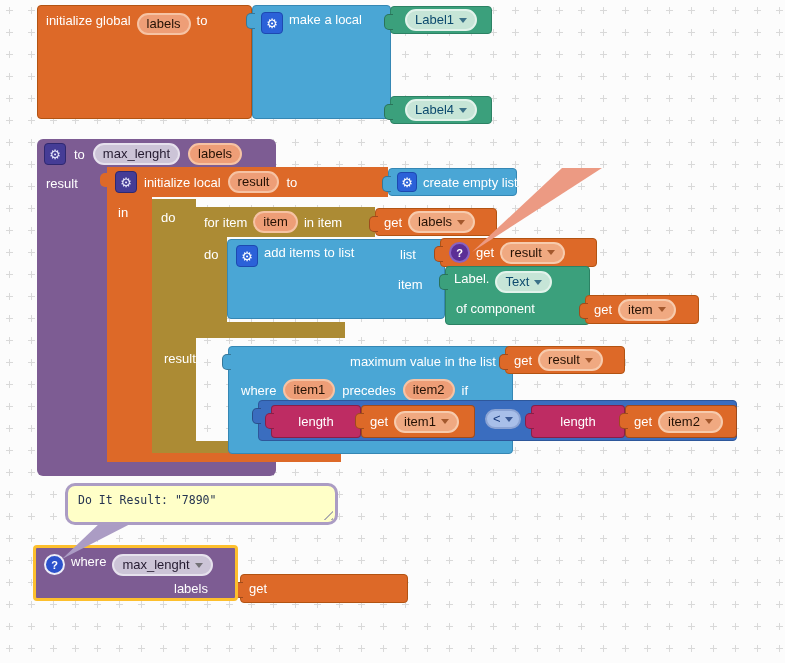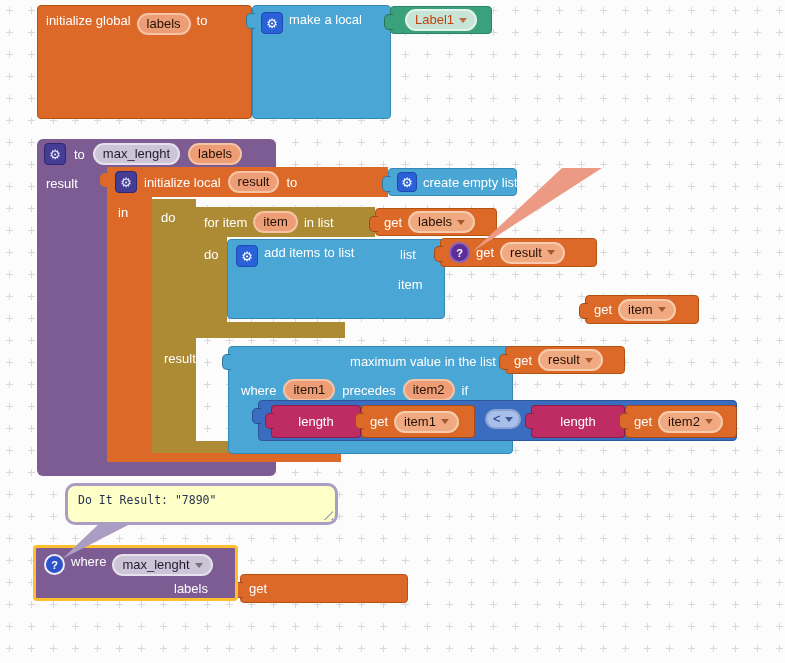--- a/index.html
+++ b/index.html
@@ -19,21 +19,21 @@
   .c-magenta{background:#BE2C63;border-color:#9B2250;}
   .c-green{background:#3BA07C;border-color:#2C8264;}
   .tab::before{content:"";position:absolute;left:-7px;top:7px;width:8px;height:14px;
        background:inherit;border:1px solid rgba(0,0,0,.28);border-right:none;
        border-radius:5px 0 0 5px;}
   .lbl{white-space:nowrap;}
   .pill{display:inline-flex;align-items:center;gap:5px;border-radius:12px;
         padding:1px 8px;line-height:16px;white-space:nowrap;border:2px solid;}
   .p-salmon{background:#EE9E77;border-color:#F6C3A4;color:#241104;}
   .p-dd{background:#F0A981;border-color:#F7CBAD;color:#241104;}
-  .p-mint{background:#C6E5D7;border-color:#E2F3EB;color:#c2410c;}
+  .p-mint{background:#C6E5D7;border-color:#E2F3EB;color:#0c4a6e;}
   .p-lav{background:#CCC4D7;border-color:#E6E1ED;color:#241A30;}
   .p-ltblue{background:#A8BFE9;border-color:#8CA4D4;color:#17387A;padding:0 6px;}
   .tri{width:0;height:0;border-left:4px solid transparent;border-right:4px solid transparent;
        border-top:5px solid currentColor;opacity:.75;}
   .badge{display:inline-flex;align-items:center;justify-content:center;flex:none;}
   .b-gearblue{width:20px;height:20px;border-radius:4px;background:#2B61D8;
        border:1px solid #1D49B0;color:#fff;font-size:13px;}
   .b-gearindigo{width:20px;height:20px;border-radius:4px;background:#453C96;
        border:1px solid #2F2870;color:#E6E6FB;font-size:13px;}
   .b-qpurple{width:17px;height:17px;border-radius:50%;background:#5B2F96;
@@ -1153,20 +1153,26 @@
     <span class="badge b-gearblue">⚙</span>
     <span class="lbl">make a local</span>
   </div>
 
   <div class="blk c-green tab" style="left:390px;top:6px;width:102px;height:28px;justify-content:center;">
     <span class="pill p-mint">
       <span>Label1</span>
       <span class="tri"></span>
       </span>
   </div>
+  <div class="blk c-green tab" style="left:390px;top:96px;width:102px;height:28px;justify-content:center;">
+    <span class="pill p-mint">
+      <span>Label4</span>
+      <span class="tri"></span>
+      </span>
+  </div>
 
   <div class="shape c-purple" style="left:37px;top:139px;width:239px;height:337px;border-radius:6px;
        clip-path:polygon(0 0,239px 0,239px 31px,70px 31px,70px 322px,239px 322px,239px 337px,0 337px);">
     <div style="position:absolute;left:7px;top:4px;display:flex;align-items:center;gap:8px;">
       <span class="badge b-gearindigo">⚙</span>
       <span class="lbl">to</span>
       <span class="pill p-lav">max_lenght</span>
       <span class="pill p-salmon">labels</span>
     </div>
     <span class="abslbl" style="left:9px;top:37px;">result</span>
@@ -1193,21 +1199,21 @@
        clip-path:polygon(0 0,44px 0,44px 242px,76px 242px,76px 254px,0 254px);">
     <span class="abslbl" style="left:9px;top:11px;">do</span>
     <span class="abslbl" style="left:12px;top:152px;">result</span>
   </div>
 
   <div class="shape c-gold" style="left:196px;top:207px;width:179px;height:131px;
        clip-path:polygon(0 0,179px 0,179px 30px,31px 30px,31px 115px,149px 115px,149px 131px,0 131px);">
     <div style="position:absolute;left:8px;top:4px;display:flex;align-items:center;gap:6px;">
       <span class="lbl">for item</span>
       <span class="pill p-salmon">item</span>
-      <span class="lbl">in list</span>
+      <span class="lbl">in item</span>
     </div>
     <span class="abslbl" style="left:8px;top:40px;">do</span>
   </div>
 
   <div class="blk c-orange tab" style="left:375px;top:208px;width:122px;height:28px;">
     <span class="lbl">get</span>
     <span class="pill p-dd">
       <span>labels</span>
       <span class="tri" style="color:#8A3E12;"></span>
       </span>
@@ -1222,20 +1228,28 @@
 
   <div class="blk c-orange tab" style="left:440px;top:238px;width:157px;height:29px;">
     <span class="badge b-qpurple">?</span>
     <span class="lbl">get</span>
     <span class="pill p-dd">
       <span>result</span>
       <span class="tri" style="color:#8A3E12;"></span>
       </span>
   </div>
 
+  <div class="blk c-green tab" style="left:445px;top:266px;width:145px;height:59px;align-items:flex-start;padding-top:4px;">
+    <span class="lbl">Label.</span>
+    <span class="pill p-mint">
+      <span>Text</span>
+      <span class="tri"></span>
+      </span>
+    <span class="abslbl" style="left:10px;top:34px;">of component</span>
+  </div>
 
   <div class="blk c-orange tab" style="left:585px;top:295px;width:114px;height:29px;">
     <span class="lbl">get</span>
     <span class="pill p-dd">
       <span>item</span>
       <span class="tri" style="color:#8A3E12;"></span>
       </span>
   </div>
 
   <div class="blk c-blue tab" style="left:228px;top:346px;width:285px;height:108px;padding:0;">

